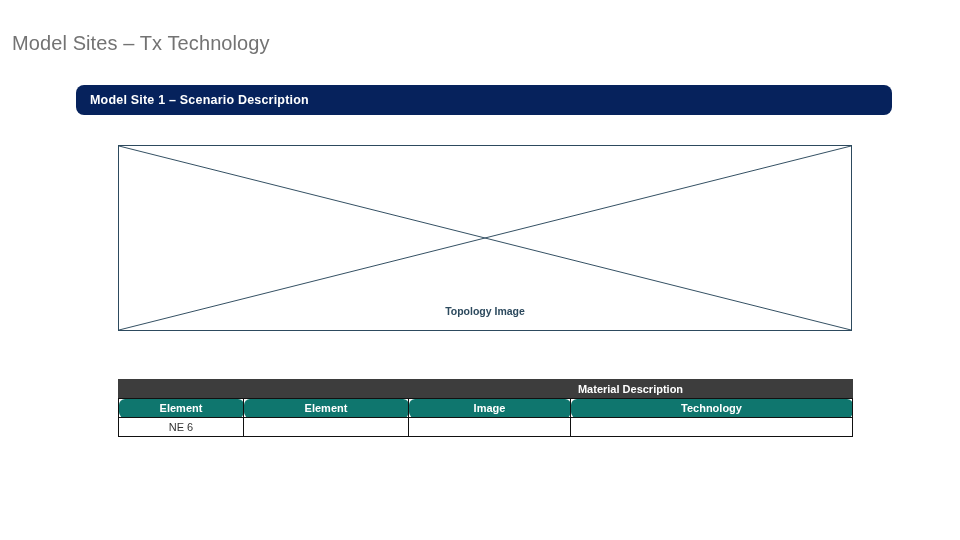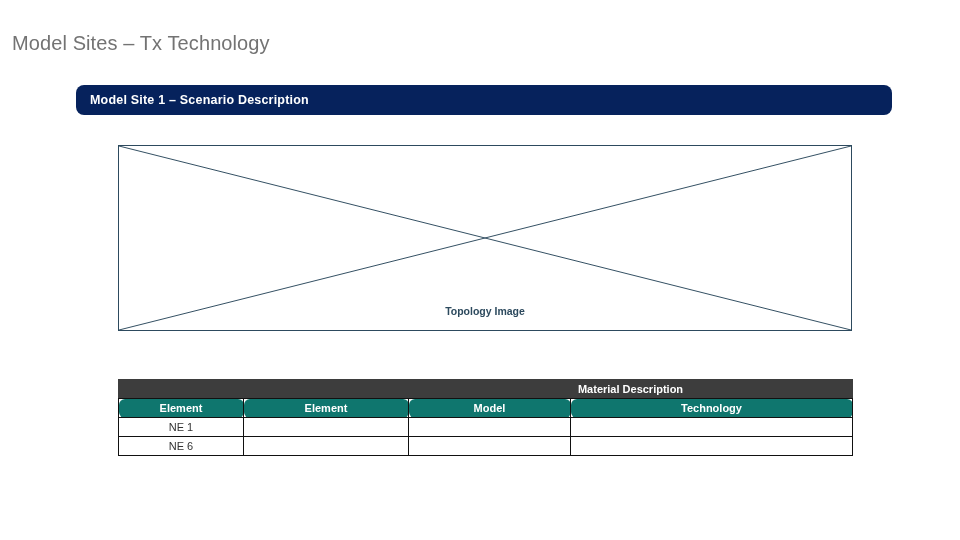--- a/index.html
+++ b/index.html
@@ -158,28 +158,22 @@
     <col style="width:282px">
   </colgroup>
   <tbody>
     <tr>
       <td class="group-head blank" colspan="2"></td>
       <td class="group-head" colspan="2">Material Description</td>
     </tr>
     <tr>
       <td class="col-head">Element</td>
       <td class="col-head">Element</td>
-      <td class="col-head">Model</td>
+      <td class="col-head">Image</td>
       <td class="col-head">Technology</td>
-    </tr>
-    <tr>
-      <td class="body-cell element">NE 1</td>
-      <td class="body-cell"></td>
-      <td class="body-cell"></td>
-      <td class="body-cell"></td>
     </tr>
     <tr>
       <td class="body-cell element">NE 6</td>
       <td class="body-cell"></td>
       <td class="body-cell"></td>
       <td class="body-cell"></td>
     </tr>
   </tbody>
 </table>
 

